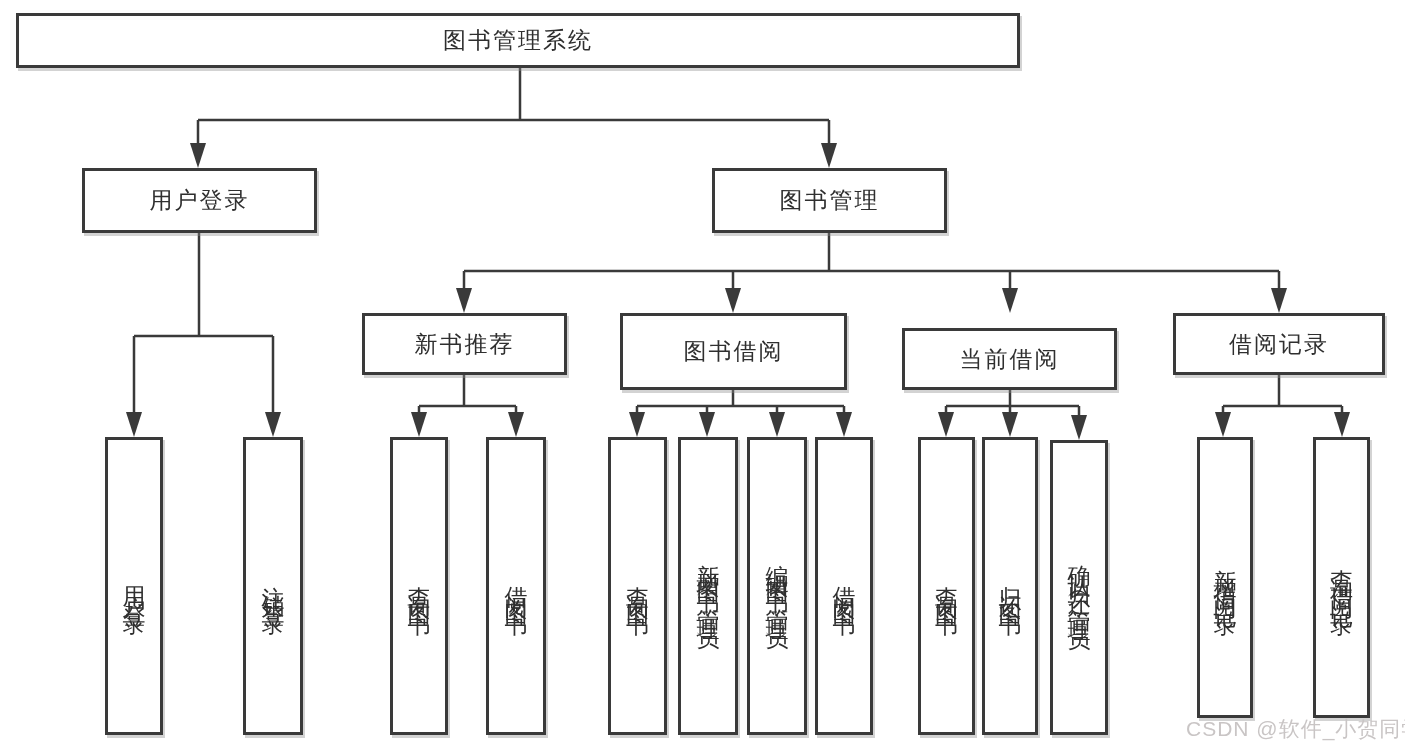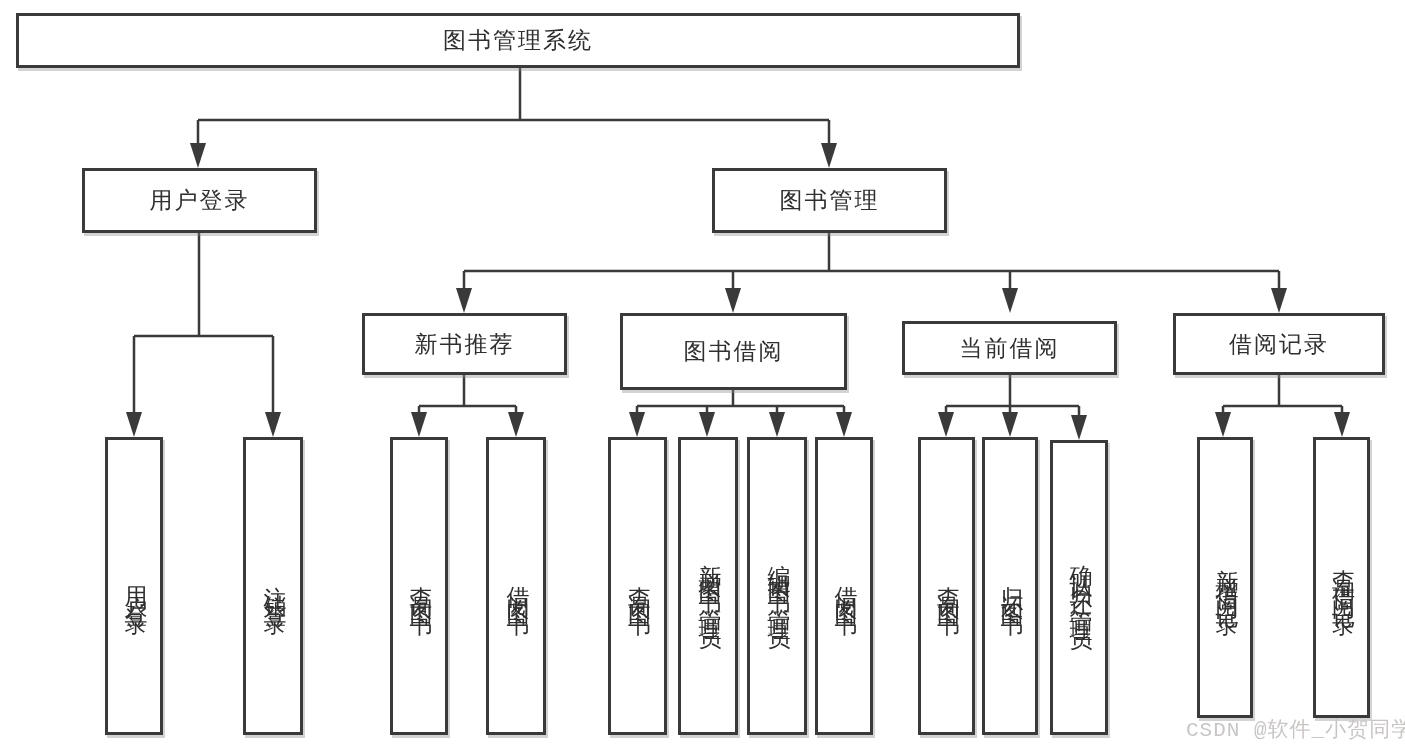--- a/index.html
+++ b/index.html
@@ -1,37 +1,37 @@
 <!DOCTYPE html>
 <html><head>
 <meta charset="utf-8">
 <style>
   html,body{margin:0;padding:0;background:#ffffff;}
   .canvas{
     position:relative;width:1405px;height:747px;background:#ffffff;overflow:hidden;
-    font-family:Liberation Mono, monospace;color:#2f2f2f;
+    font-family:Liberation Sans, sans-serif;color:#2f2f2f;
   }
   .wires{position:absolute;left:0;top:0;width:1405px;height:747px;z-index:1;}
   .node{
     position:absolute;box-sizing:border-box;background:#ffffff;border:3px solid #3a3a3a;
     display:flex;align-items:center;justify-content:center;z-index:2;
     font-size:23px;letter-spacing:2px;white-space:nowrap;
     box-shadow:2px 3px 0 rgba(140,140,140,0.38);
   }
   .vnode span{
     writing-mode:vertical-rl;text-orientation:mixed;
     letter-spacing:9px;line-height:1;white-space:nowrap;
   }
   
   .n-root{left:16px;top:13px;width:1004px;height:55px;}
   .n-user-login{left:82px;top:168px;width:235px;height:65px;}
   .n-book-mgmt{left:712px;top:168px;width:235px;height:65px;}
   .n-new-book{left:362px;top:313px;width:205px;height:62px;}
   .n-borrow{left:620px;top:313px;width:227px;height:77px;}
-  .n-current{left:902px;top:321px;width:215px;height:54px;}
+  .n-current{left:902px;top:328px;width:215px;height:62px;}
   .n-records{left:1173px;top:313px;width:212px;height:62px;}
   
   .l-ul1{left:105px;top:437px;width:58px;height:298px;}
   .l-ul2{left:243px;top:437px;width:60px;height:298px;}
   .l-nb1{left:390px;top:437px;width:58px;height:298px;}
   .l-nb2{left:486px;top:437px;width:60px;height:298px;}
   .l-bw1{left:608px;top:437px;width:59px;height:298px;}
   .l-bw2{left:678px;top:437px;width:60px;height:298px;}
   .l-bw3{left:747px;top:437px;width:60px;height:298px;}
   .l-bw4{left:815px;top:437px;width:58px;height:298px;}

